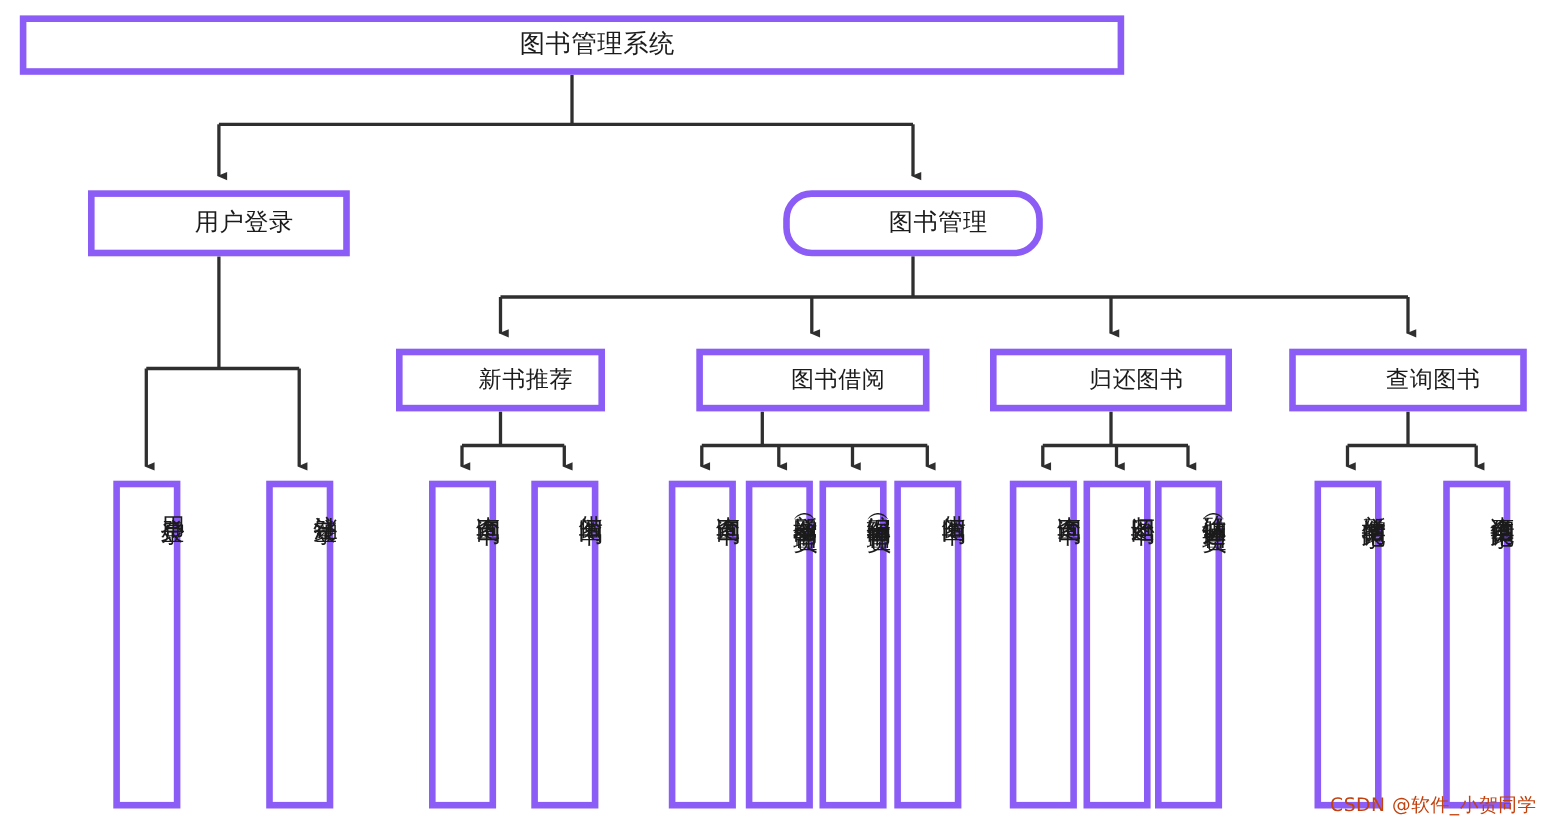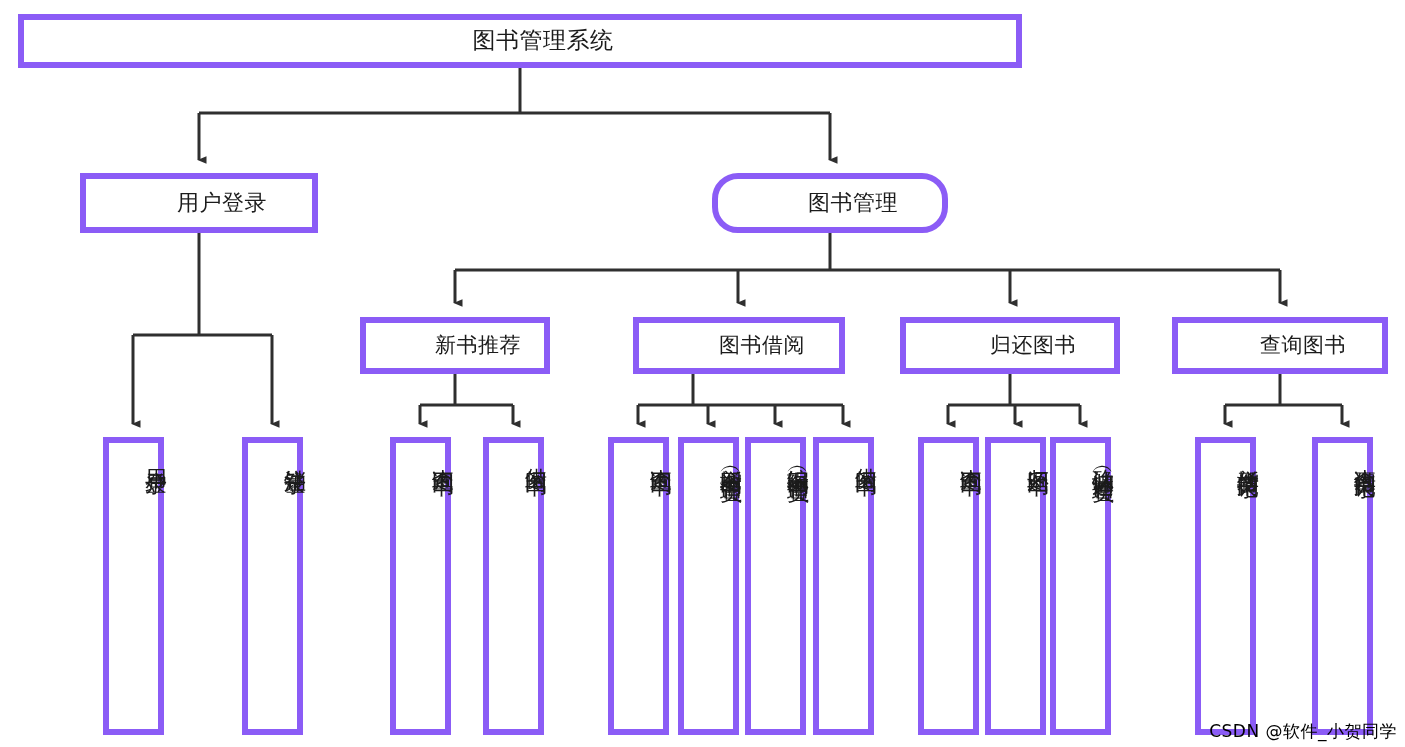--- a/index.html
+++ b/index.html
@@ -57,21 +57,21 @@
     font-size: 22px;
     line-height: 1.05;
     letter-spacing: 2px;
     white-space: nowrap;
   }
   .watermark {
     position: absolute;
     right: 8px;
     bottom: 4px;
     font-size: 17px;
-    color: #000000;
+    color: #c2410c;
     letter-spacing: 0.5px;
     white-space: nowrap;
     user-select: none;
   }
 </style>
 </head>
 <body>
 
 <div id="canvas">
 

